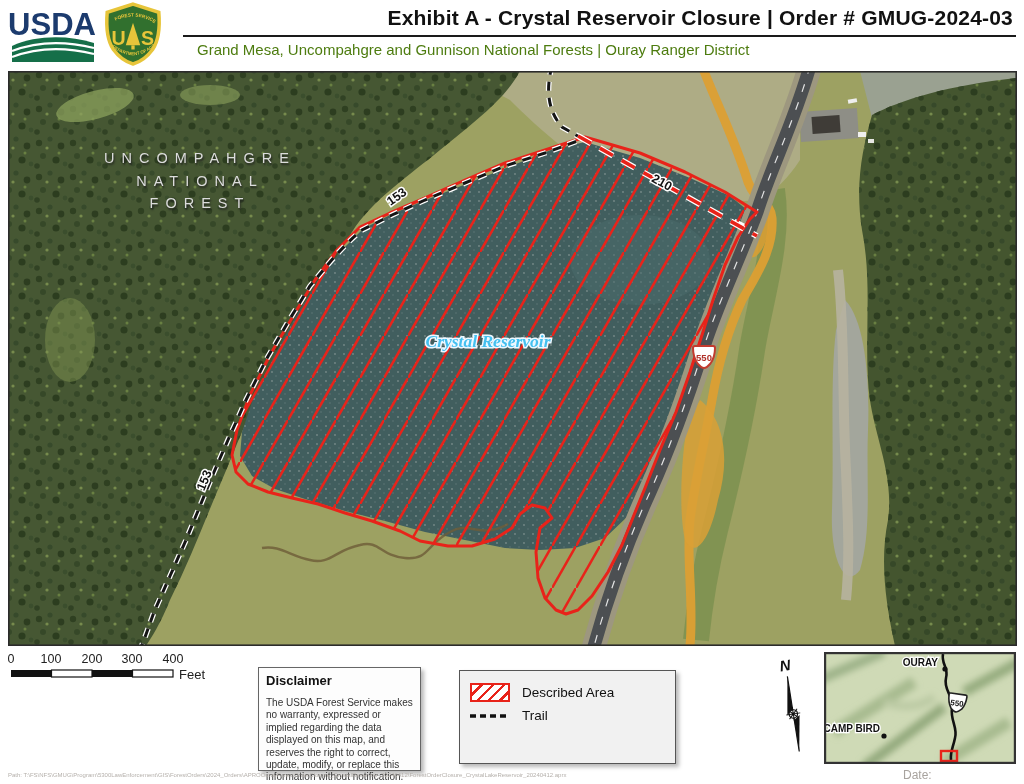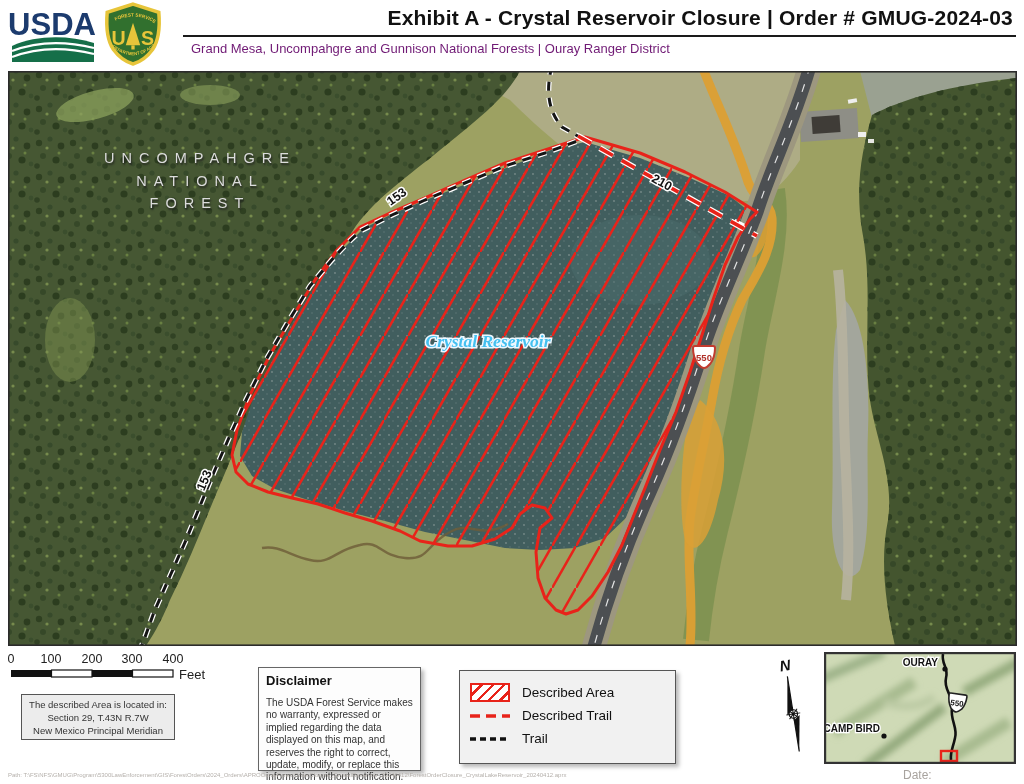--- a/index.html
+++ b/index.html
@@ -3,21 +3,21 @@
 <meta charset="utf-8">
 <style>
   html,body{margin:0;padding:0;background:#fff;width:1024px;height:784px;overflow:hidden;
     font-family:"Liberation Sans",sans-serif;}
   .abs{position:absolute;}
   #page{position:relative;width:937px;height:784px;background:#fff;}
 
   
   #hdr-title{left:183px;top:6px;width:830px;font-size:21px;font-weight:bold;color:#111;letter-spacing:.2px;text-align:right;}
   #hdr-rule{left:183px;top:35px;width:833px;height:2px;background:#1a1a1a;}
-  #hdr-sub{left:191px;top:41px;width:820px;font-size:13px;color:#701a75;}
+  #hdr-sub{left:197px;top:41px;width:820px;font-size:15px;color:#4d7c0f;}
 
   
   #locbox{left:21px;top:694px;width:152px;height:44px;background:#ececec;border:1.5px solid #555;
     font-size:9.5px;line-height:13px;text-align:center;color:#333;display:flex;flex-direction:column;justify-content:center;}
   #discbox{left:258px;top:667px;width:147px;height:92px;background:#fdfdfd;border:1.5px solid #666;
     box-shadow:3px 3px 4px rgba(0,0,0,.28);padding:5px 7px;color:#333;}
   #discbox .t{font-size:13px;font-weight:bold;color:#111;margin-bottom:2px;}
   #discbox .b{font-size:10px;line-height:12.4px;margin-top:9px;}
   #legend{left:459px;top:670px;width:205px;height:82px;background:#f1f1f1;border:1.5px solid #555;
     box-shadow:3px 3px 4px rgba(0,0,0,.28);padding:10px 0 0 10px;}
@@ -183,45 +183,32 @@
       <text x="128" y="13">300</text>
       <text x="169" y="13">400</text>
     </g>
     <rect x="7" y="20" width="40.5" height="7" fill="#111"></rect>
     <rect x="47.5" y="20" width="40.5" height="7" fill="#fff" stroke="#111" stroke-width="1.2"></rect>
     <rect x="88" y="20" width="40.5" height="7" fill="#111"></rect>
     <rect x="128.5" y="20" width="40.5" height="7" fill="#fff" stroke="#111" stroke-width="1.2"></rect>
     <text x="175" y="29" font-size="13" fill="#222">Feet</text>
   </svg>
 
-  <div class="abs" id="locbox">
-    <div>The described Area is located in:</div>
-    <div>Section 29, T.43N R.7W</div>
-    <div>New Mexico Principal Meridian</div>
-  </div>
 
   <div class="abs" id="discbox">
     <div class="t">Disclaimer</div>
     <div class="b">The USDA Forest Service makes no warranty, expressed or implied regarding the data displayed on this map, and reserves the right to correct, update, modify, or replace this information without notification.</div>
   </div>
 
   <div class="abs" id="legend">
     <div class="leg-row">
       <span class="leg-sw">
           <span class="leg-hatch"></span>
         </span>
       <span class="leg-lbl">Described Area</span>
-    </div>
-    <div class="leg-row">
-      <span class="leg-sw">
-        <svg width="40" height="6">
-          <line x1="0" y1="3" x2="40" y2="3" stroke="#e8231a" stroke-width="3.4" stroke-dasharray="10 6"></line>
-        </svg>
-      </span>
-      <span class="leg-lbl">Described Trail</span>
     </div>
     <div class="leg-row">
       <span class="leg-sw">
         <svg width="40" height="6">
           <line x1="0" y1="3" x2="40" y2="3" stroke="#111" stroke-width="3.4" stroke-dasharray="6 4"></line>
         </svg>
       </span>
       <span class="leg-lbl">Trail</span>
     </div>
   </div>

